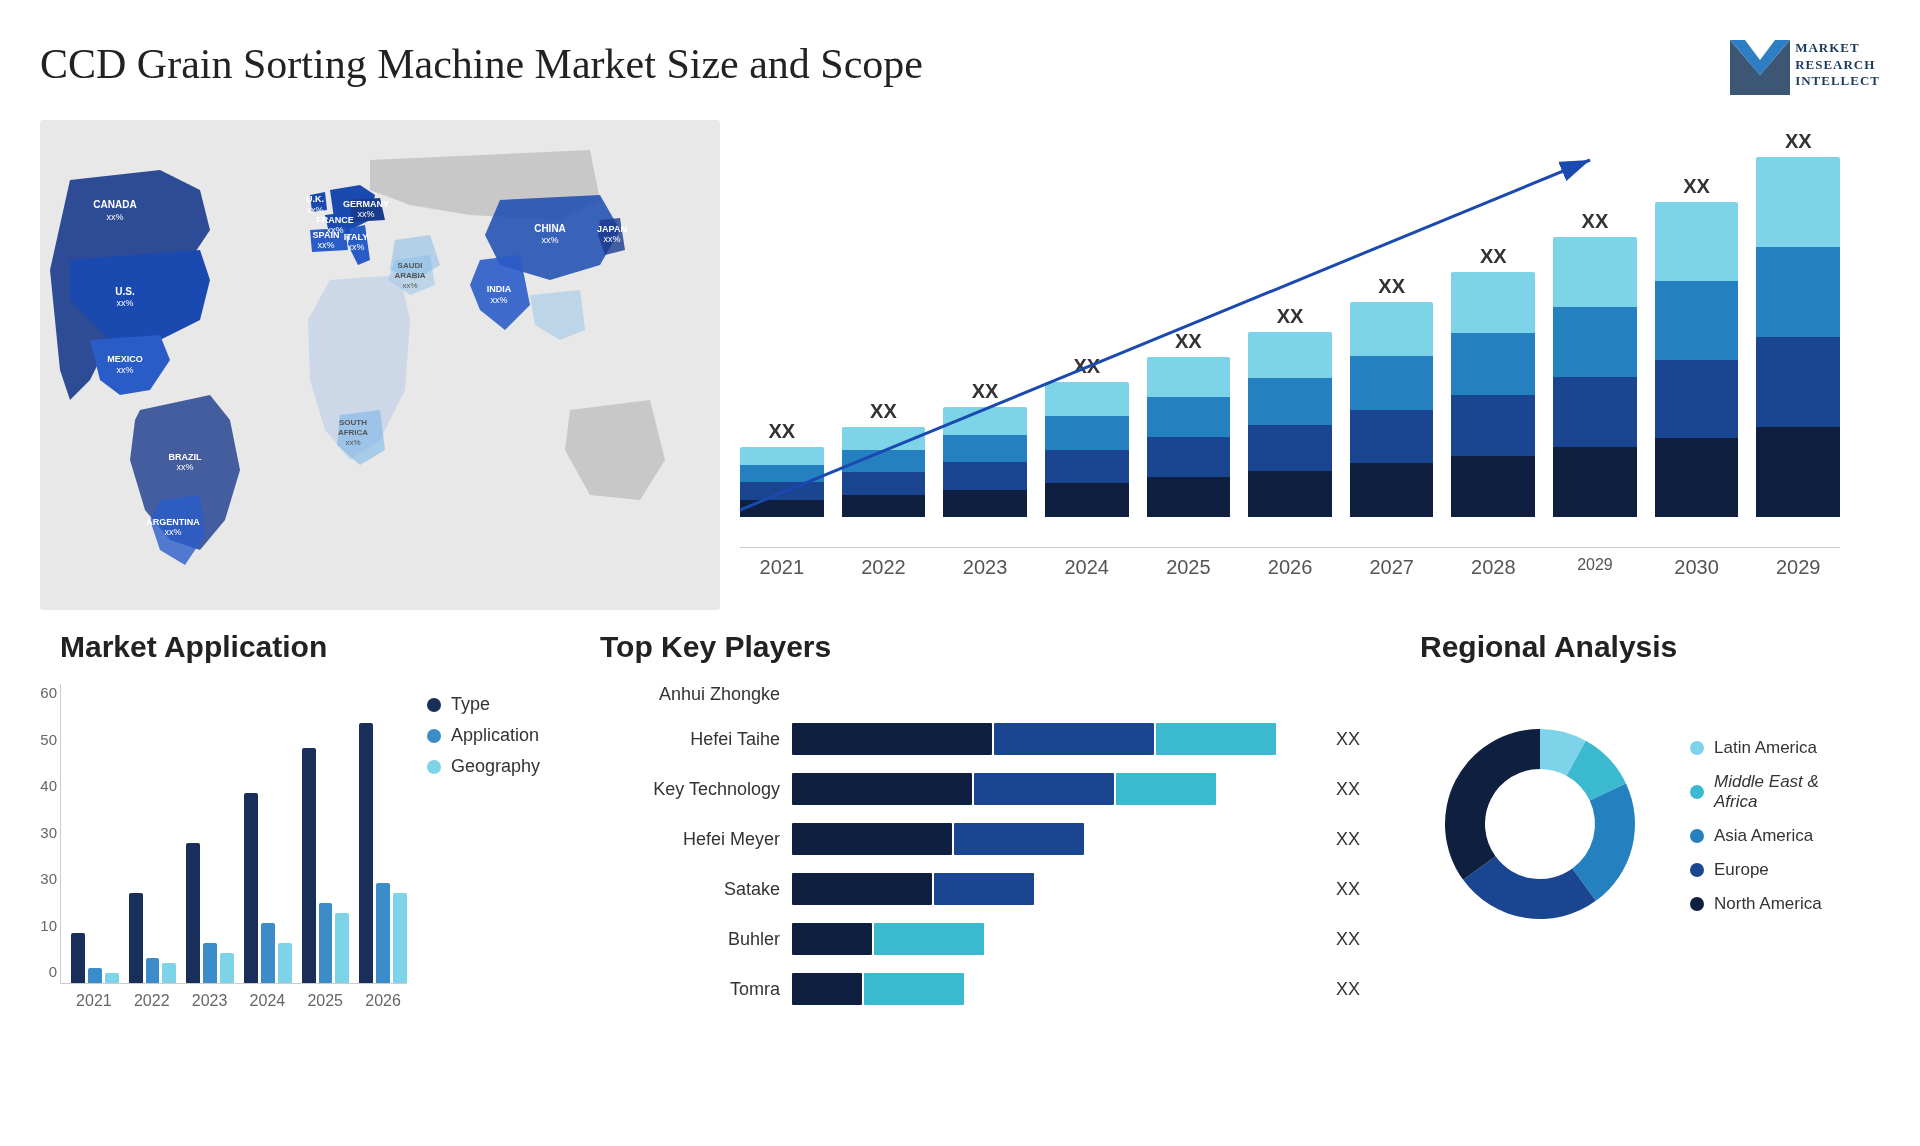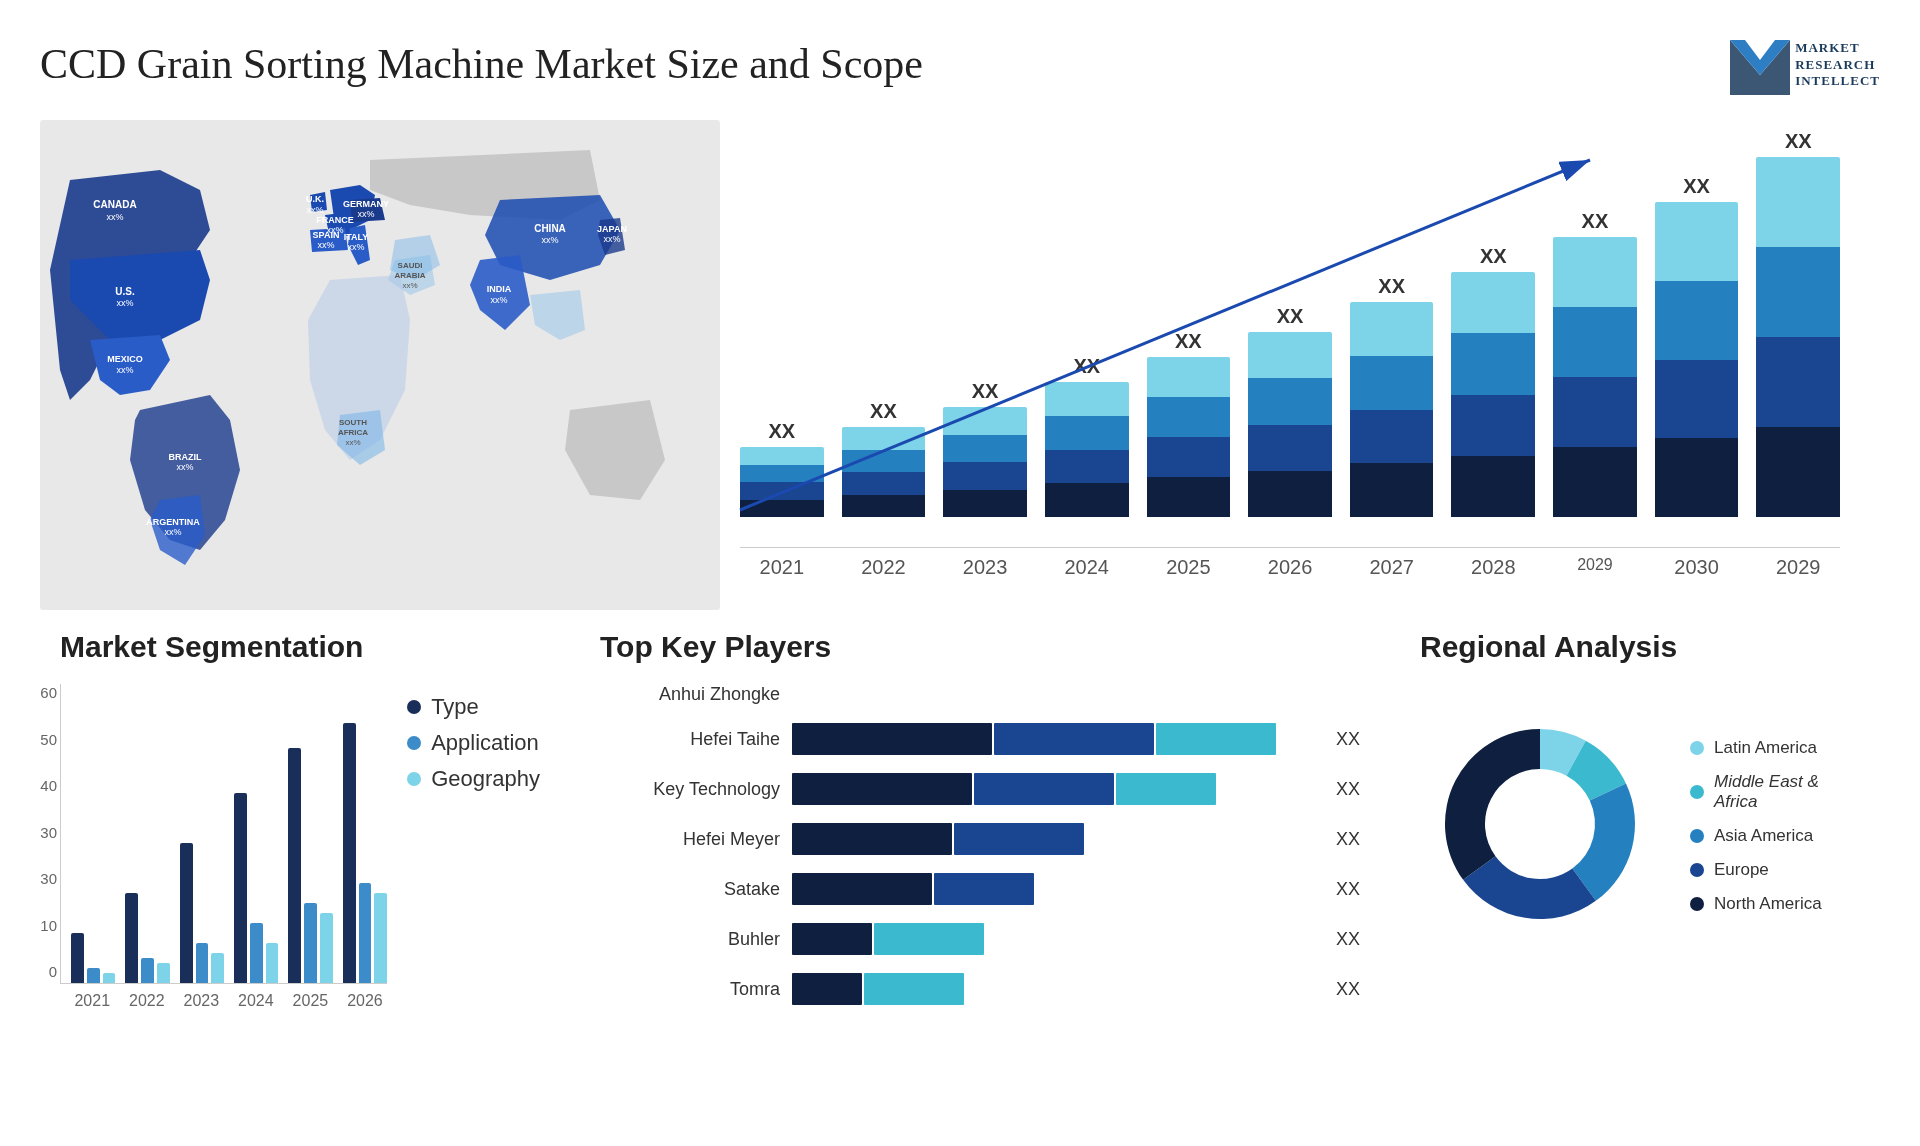--- a/index.html
+++ b/index.html
@@ -141,21 +141,21 @@
     .seg-legend {
       display: flex;
       flex-direction: column;
       gap: 10px;
       margin-top: 20px;
     }
     .seg-legend-item {
       display: flex;
       align-items: center;
       gap: 10px;
-      font-size: 22px;
+      font-size: 18px;
       color: #333;
     }
     .seg-legend-dot {
       width: 14px;
       height: 14px;
       border-radius: 50%;
       flex-shrink: 0;
     }
 
     
@@ -479,21 +479,21 @@
           </marker>
         </defs>
         <line x1="20" y1="390" x2="870" y2="40" stroke="#1a4ab0" stroke-width="3" marker-end="url(#arrowhead)"></line>
       </svg>
     </div>
   </div>
 
   <div class="bottom-section">
 
     <div class="segmentation-container">
-      <div class="section-title">Market Segmentation</div>
+      <div class="section-title">Market Application</div>
       <div style="display:flex; gap:20px;">
         <div style="flex:1; position:relative;">
 
           <div style="position:absolute; left:-38px; top:0; bottom:30px; display:flex; flex-direction:column; justify-content:space-between; width:35px; text-align:right;">
             <span style="font-size:15px;color:#666;">60</span>
             <span style="font-size:15px;color:#666;">50</span>
             <span style="font-size:15px;color:#666;">40</span>
             <span style="font-size:15px;color:#666;">30</span>
             <span style="font-size:15px;color:#666;">30</span>
             <span style="font-size:15px;color:#666;">10</span>

